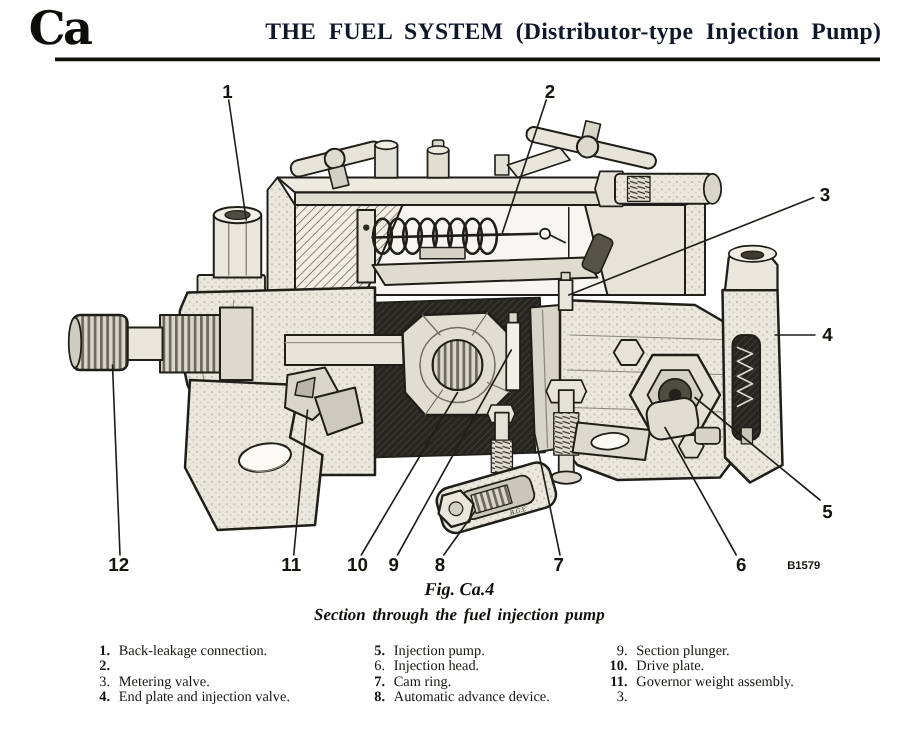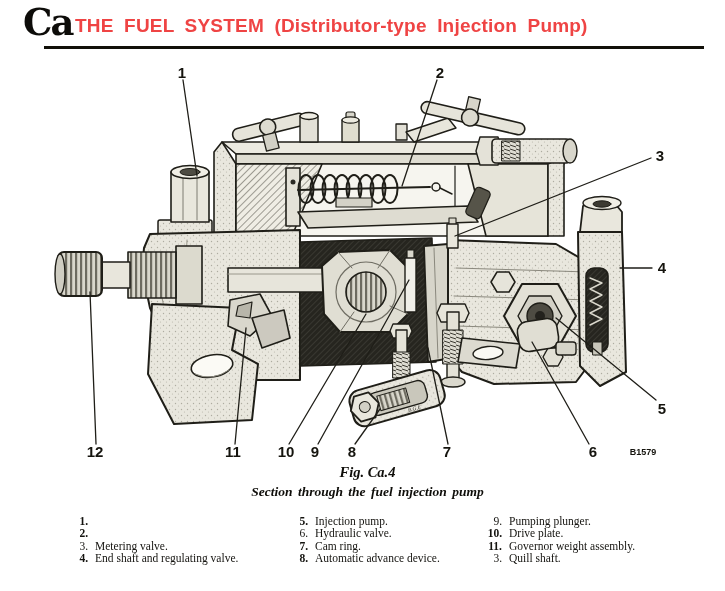--- a/index.html
+++ b/index.html
@@ -13,24 +13,24 @@
   }
   
   .section-code{
     position:absolute;left:23px;top:0px;
     font-family:"DejaVu Serif",serif;
     font-weight:bold;font-size:37px;line-height:44px;
     letter-spacing:-2px;color:#0d0c09;
   }
   .page-title{
     position:absolute;left:75px;top:15px;width:630px;
-    text-align:left;
-    font-family:Liberation Sans, sans-serif;
+    text-align:right;
+    font-family:Liberation Serif, serif;
     font-weight:bold;font-size:19px;
-    word-spacing:5px;letter-spacing:.2px;color:#ef4444;
+    word-spacing:5px;letter-spacing:.2px;color:#0f172a;
     white-space:nowrap;
   }
   .header-rule{
     position:absolute;left:44px;top:46px;width:660px;height:2.5px;
     background:#111009;
   }
   
   #fig-svg{position:absolute;left:0;top:0;width:725px;height:465px;}
   .fig-caption-1{
     position:absolute;left:0;top:464px;width:735px;text-align:center;
@@ -266,65 +266,65 @@
       <text x="643" y="455" font-size="9">B1579</text>
     </g>
   </svg>
 
   <div class="fig-caption-1">Fig. Ca.4</div>
   <div class="fig-caption-2">Section through the fuel injection pump</div>
 
   <div class="parts-col" id="col-1">
     <div class="part-row">
       <span class="part-num b">1.</span>
+      <span class="part-label">Back-leakage connection.</span>
     </div>
     <div class="part-row">
       <span class="part-num b">2.</span>
     </div>
     <div class="part-row">
       <span class="part-num">3.</span>
       <span class="part-label">Metering valve.</span>
     </div>
     <div class="part-row">
       <span class="part-num b">4.</span>
-      <span class="part-label">End shaft and regulating valve.</span>
+      <span class="part-label">End plate and injection valve.</span>
     </div>
   </div>
 
   <div class="parts-col" id="col-2">
     <div class="part-row">
       <span class="part-num b">5.</span>
       <span class="part-label">Injection pump.</span>
     </div>
     <div class="part-row">
       <span class="part-num">6.</span>
-      <span class="part-label">Hydraulic valve.</span>
+      <span class="part-label">Injection head.</span>
     </div>
     <div class="part-row">
       <span class="part-num b">7.</span>
       <span class="part-label">Cam ring.</span>
     </div>
     <div class="part-row">
       <span class="part-num b">8.</span>
       <span class="part-label">Automatic advance device.</span>
     </div>
   </div>
 
   <div class="parts-col" id="col-3">
     <div class="part-row">
       <span class="part-num">9.</span>
-      <span class="part-label">Pumping plunger.</span>
+      <span class="part-label">Section plunger.</span>
     </div>
     <div class="part-row">
       <span class="part-num b">10.</span>
       <span class="part-label">Drive plate.</span>
     </div>
     <div class="part-row">
       <span class="part-num b">11.</span>
       <span class="part-label">Governor weight assembly.</span>
     </div>
     <div class="part-row">
       <span class="part-num">3.</span>
-      <span class="part-label">Quill shaft.</span>
     </div>
   </div>
 
 </div>
 
 </body></html>

